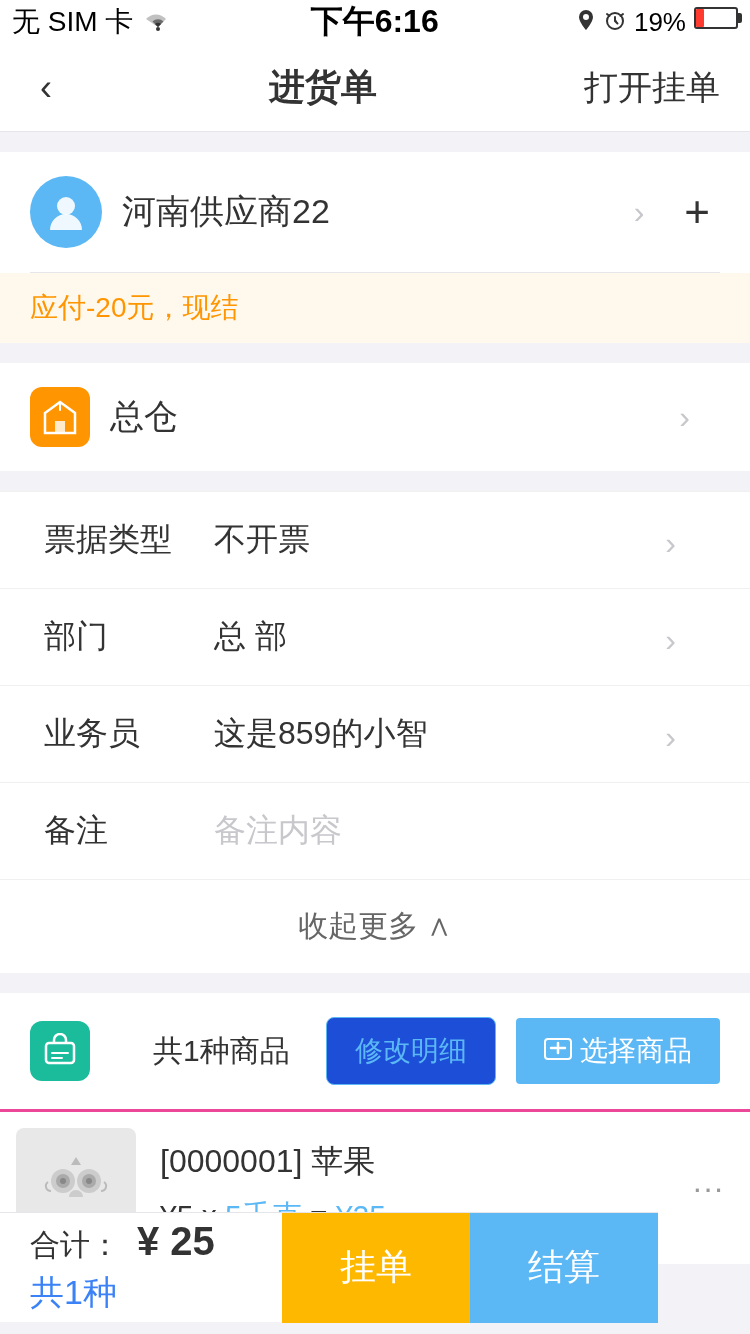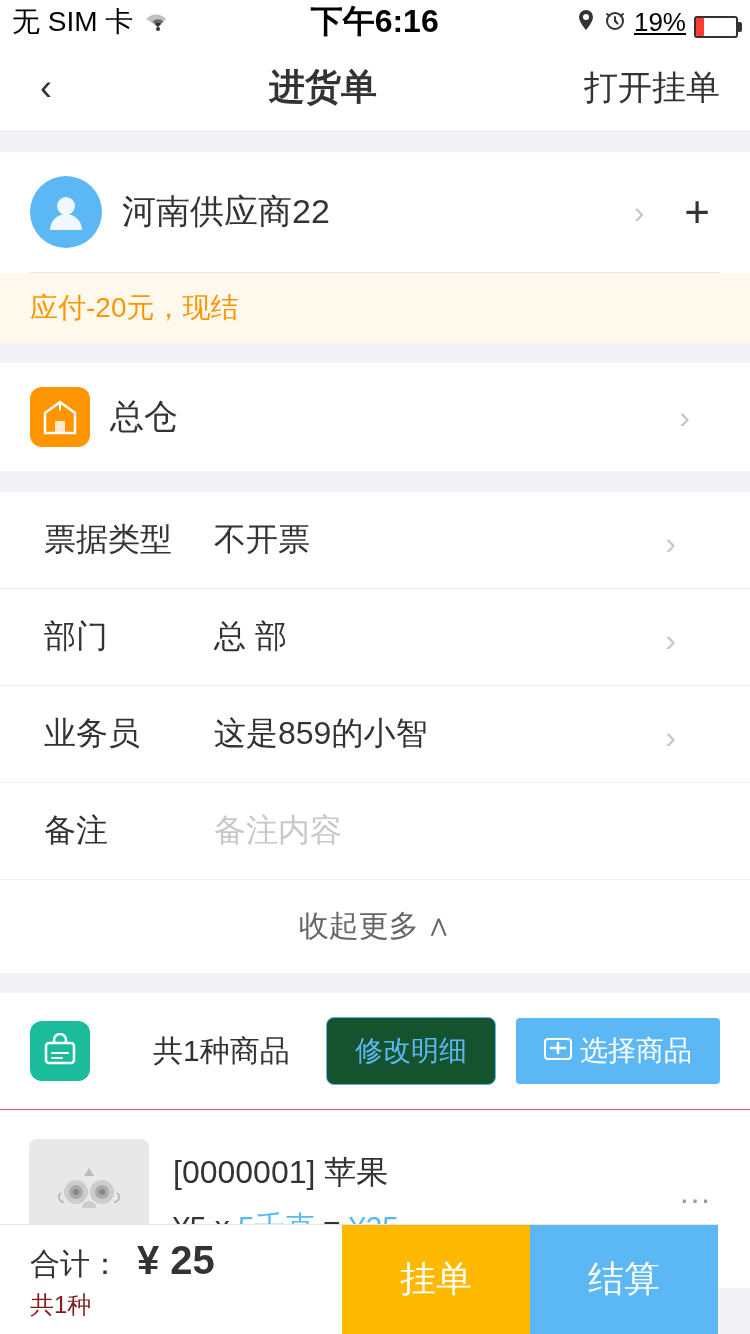--- a/index.html
+++ b/index.html
@@ -28,24 +28,23 @@
       align-items: center;
       gap: 10px;
       font-size: 28px;
     }
     .status-center {
       font-size: 32px;
       font-weight: 600;
     }
     .status-right {
       display: flex;
-      align-items: flex-end;
+      align-items: flex-start;
       gap: 8px;
       font-size: 26px;
-      text-decoration: underline;
     }
     .battery-icon {
       width: 44px;
       height: 22px;
       border: 2px solid #333;
       border-radius: 3px;
       position: relative;
       display: inline-flex;
       align-items: center;
     }
@@ -202,21 +201,20 @@
     }
     
     .collapse-bar {
       background: #fff;
       border-top: 1px solid #f0f0f0;
       text-align: center;
       padding: 26px 11px;
       font-size: 30px;
       color: #666;
       cursor: pointer;
-      font-family: Liberation Serif, serif;
     }
     
     .product-header {
       background: #fff;
       display: flex;
       align-items: center;
       padding: 24px 30px;
       gap: 20px;
     }
     .product-icon {
@@ -233,45 +231,45 @@
     }
     .product-count {
       flex: 1;
       font-size: 30px;
       color: #333;
       margin-left: 43px;
     }
     .btn-outline {
       border: 1.5px solid #5bb8f5;
       color: #5bb8f5;
-      background: #14532d;
+      background: #1d4ed8;
       border-radius: 8px;
       padding: 14px 28px;
       font-size: 28px;
       cursor: pointer;
     }
     .btn-blue {
       background: #5bb8f5;
       color: #fff;
       border: none;
       border-radius: 4px;
       padding: 14px 28px;
       font-size: 28px;
       cursor: pointer;
       display: flex;
       align-items: center;
       gap: 8px;
     }
     
     .product-item {
       background: #fff;
-      border-top: 1px solid #ec4899;
-      display: flex;
-      align-items: center;
-      padding: 29px;
+      border-top: 3px solid #ec4899;
+      display: flex;
+      align-items: center;
+      padding: 16px;
       gap: 24px;
     }
     .product-thumb {
       width: 120px;
       height: 120px;
       background: #e8e8e8;
       border-radius: 8px;
       display: flex;
       align-items: center;
       justify-content: center;
@@ -298,23 +296,23 @@
     }
     .product-more {
       color: #999;
       font-size: 32px;
       cursor: pointer;
       padding: 10px;
     }
     
     .footer {
       position: fixed;
-      bottom: 0;
+      bottom: 12px;
       left: 0;
-      width: 718px;
+      width: 658px;
       height: 110px;
       display: flex;
       align-items: center;
       background: #fff;
       border-top: 1px solid #e5e5ea;
     }
     .footer-total {
       flex: 1;
       padding: 0 30px;
     }
@@ -323,22 +321,22 @@
       color: #333;
       display: inline;
     }
     .footer-total-amount {
       font-size: 40px;
       font-weight: 600;
       color: #333;
       margin-left: 8px;
     }
     .footer-total-count {
-      font-size: 24px;
-      color: #7f1d1d;
+      font-size: 34px;
+      color: #3b82f6;
       display: block;
       margin-top: 4px;
     }
     .footer-btn-orange {
       background: #ffb800;
       color: #fff;
       border: none;
       font-size: 36px;
       font-weight: 500;
       width: 188px;

